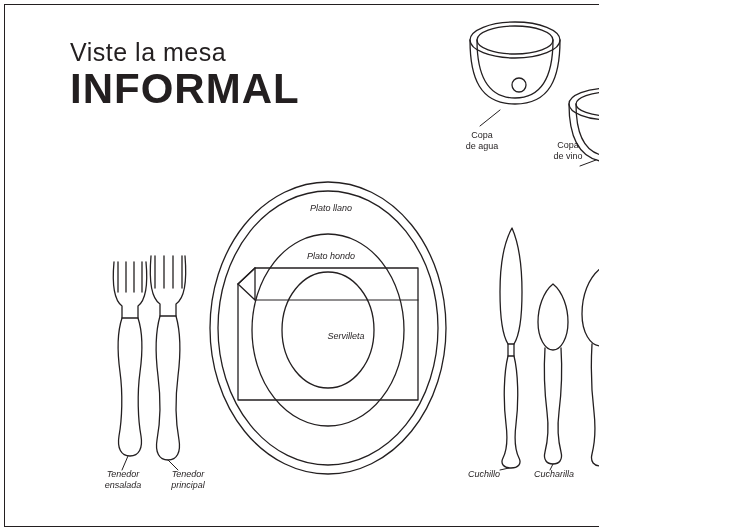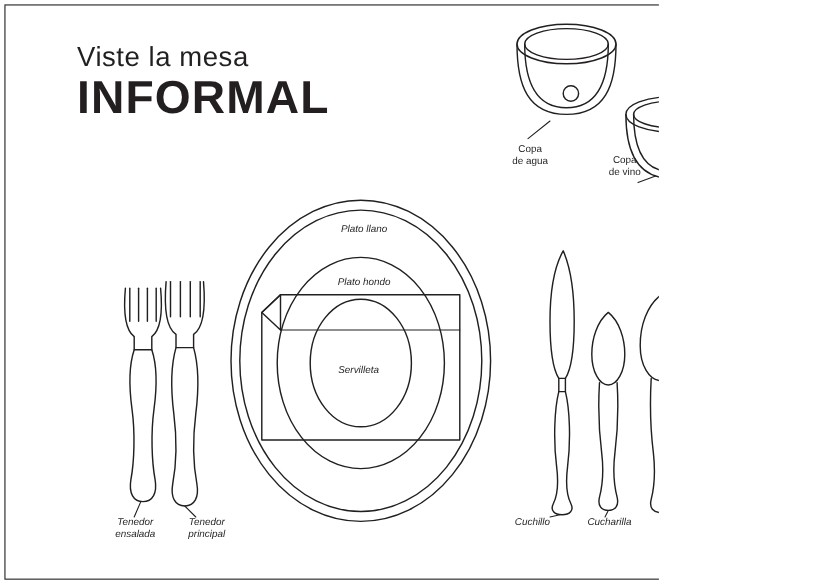--- a/index.html
+++ b/index.html
@@ -194,21 +194,21 @@
 
   <div class="title-block">
     <div class="title-line1">Viste la mesa</div>
     <div class="title-line2">INFORMAL</div>
   </div>
 
   <div class="lbl center" style="left:286px; top:203px; width:90px;">Plato llano</div>
 
   <div class="lbl center" style="left:284px; top:239px; width:94px;margin-top:12px;">Plato hondo</div>
 
-  <div class="lbl center" style="left:284px; top:331px; width:84px;">Servilleta</div>
+  <div class="lbl center" style="left:304px; top:331px; width:84px;">Servilleta</div>
 
   <div class="lbl left" style="left:452px; top:130px; width:60px;">Copa
 de agua</div>
 
   <div class="lbl left" style="left:538px; top:140px; width:60px;">Copa
 de vino</div>
 
   <div class="lbl center" style="left:78px; top:469px; width:90px;">Tenedor
 ensalada</div>
 

